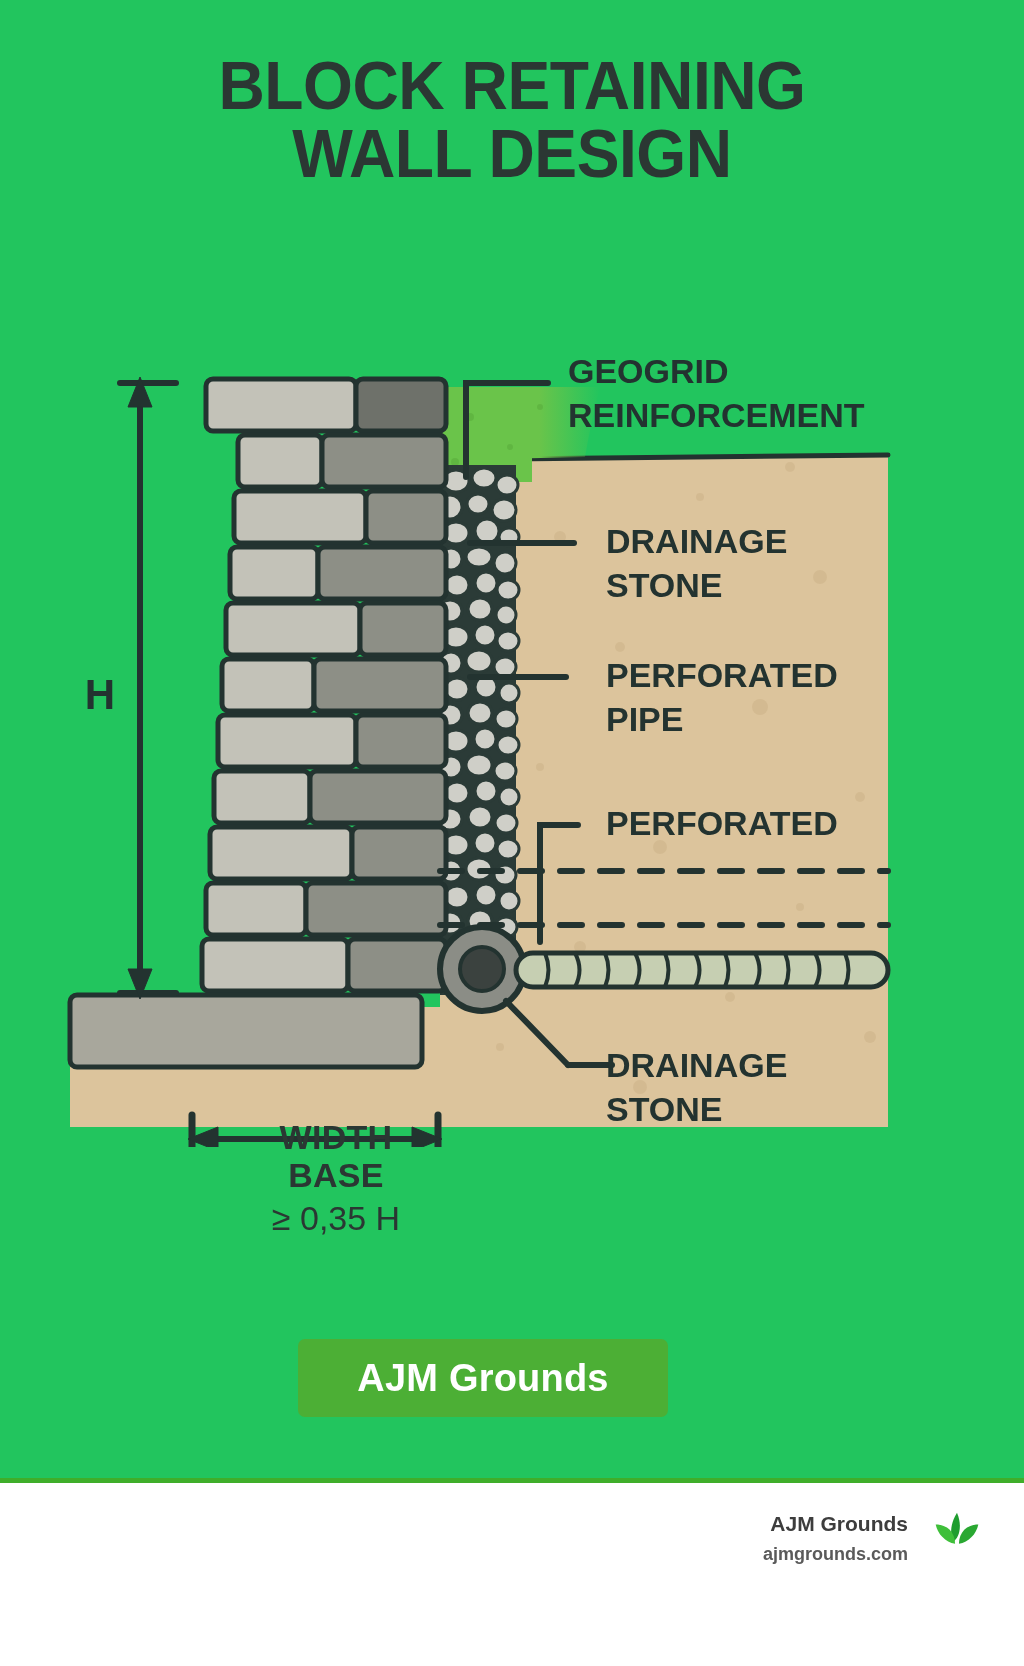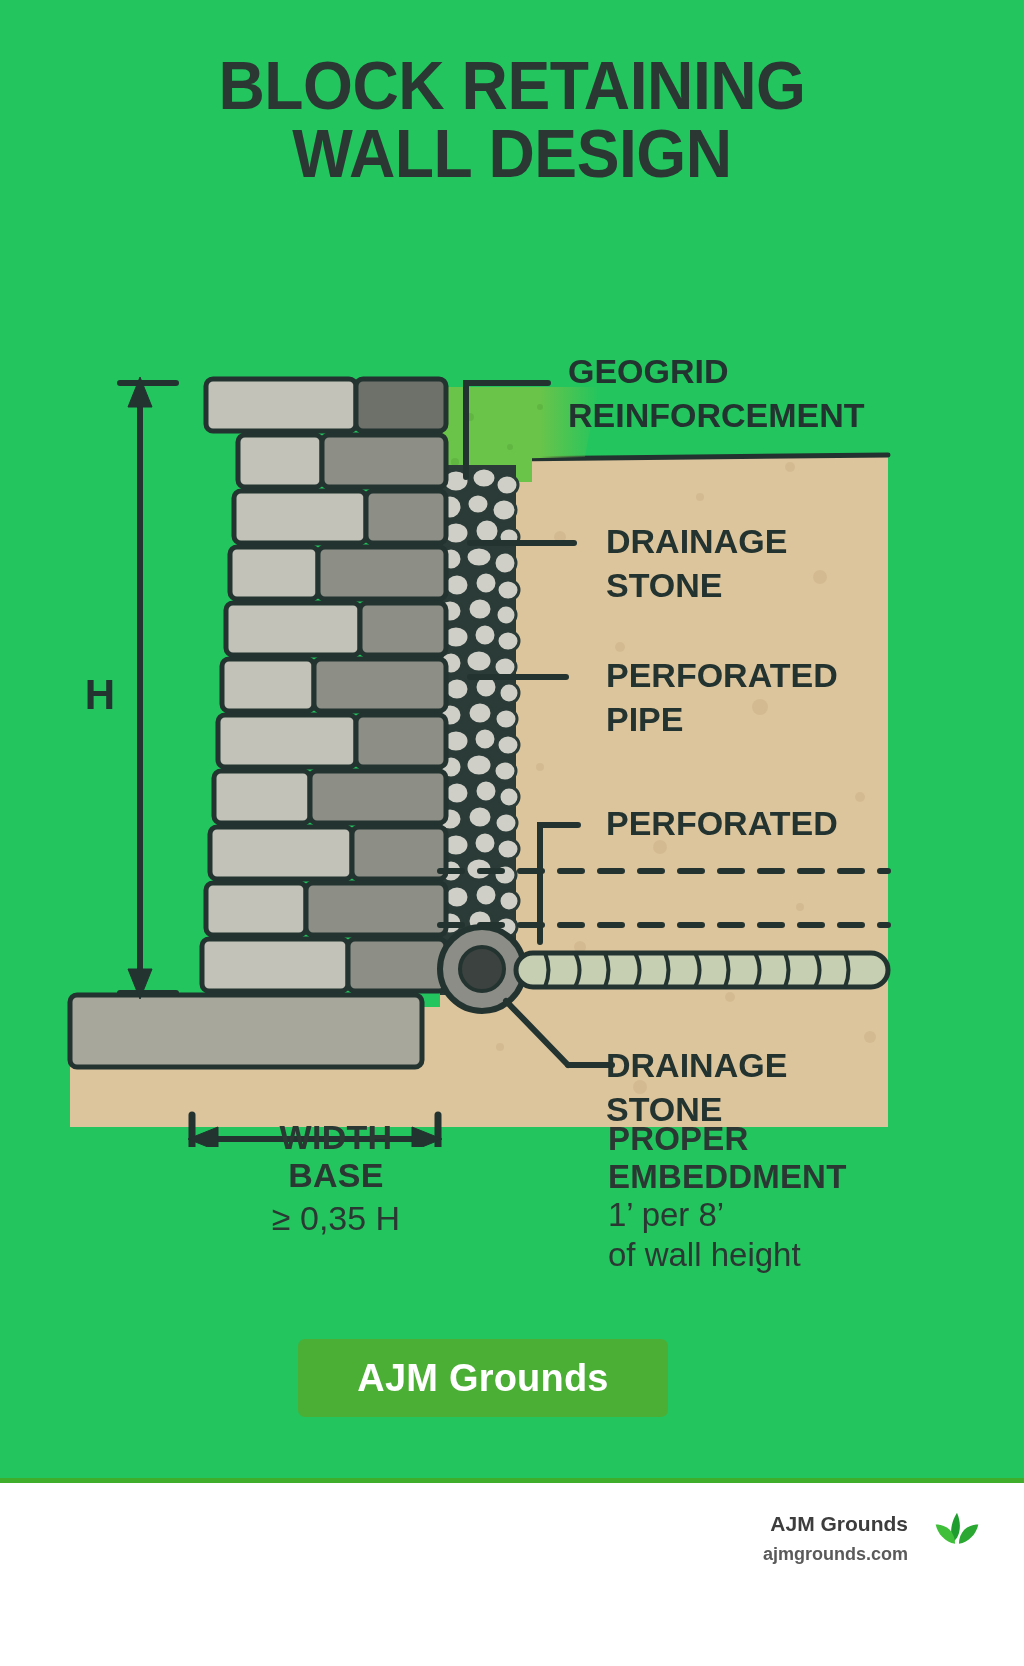--- a/index.html
+++ b/index.html
@@ -354,26 +354,20 @@
       </g>
     </svg>
   </div>
 
   <div class="bottom-left">
     <div class="ln">WIDTH</div>
     <div class="ln">BASE</div>
     <div class="sub">≥ 0,35 H</div>
   </div>
 
-  <div class="bottom-right">
-    <div class="hd">PROPER</div>
-    <div class="hd">EMBEDDMENT</div>
-    <div class="bd">1’ per 8’</div>
-    <div class="bd">of wall height</div>
-  </div>
 
   <div class="brand-btn">
     <span>AJM Grounds</span>
   </div>
 
   <div class="footer-rule"></div>
   <div class="footer">
     <div class="footer-inner">
       <div class="footer-text">
         <div class="footer-name">AJM Grounds</div>

